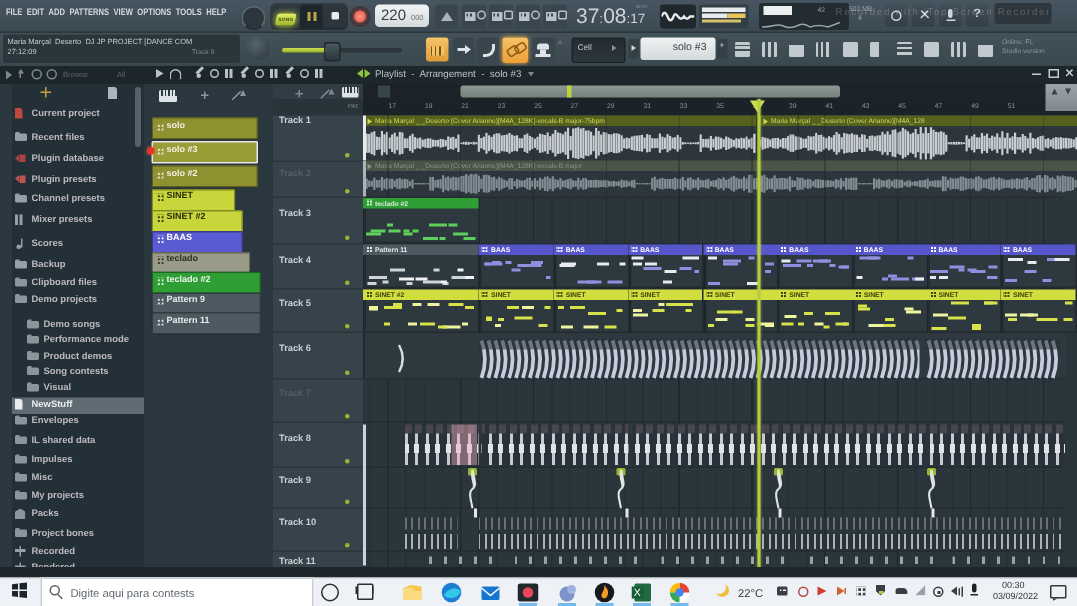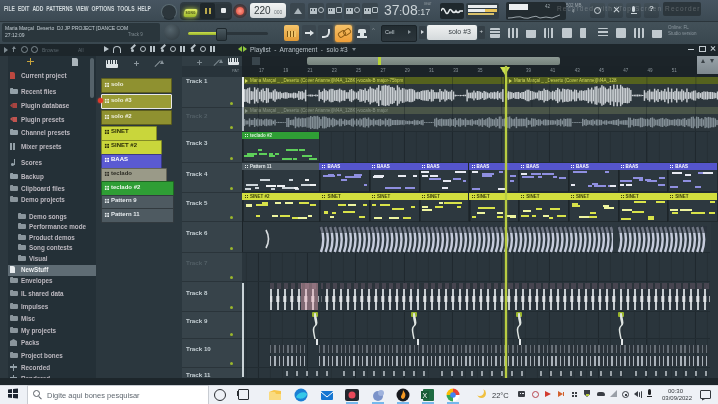--- a/index.html
+++ b/index.html
@@ -1340,21 +1340,21 @@
       <g fill="#1c2430">
         <polygon points="0,1.5 4,1 4,5 0,5"></polygon>
         <polygon points="5,0.9 10,0.4 10,5 5,5"></polygon>
         <polygon points="0,6 4,6 4,10 0,9.5"></polygon>
         <polygon points="5,6 10,6 10,10.6 5,10.1"></polygon>
       </g>
     </svg>
 <div style="left:27px;top:385px;width:180px;height:18px;background:#ffffff;border:1px solid #c8ccd2;"></div>
 <div style="left:33px;top:390px;width:5px;height:5px;border:1.2px solid #5a5f66;border-radius:50%;"></div>
 <div style="left:38.5px;top:395.5px;width:3.5px;height:1.3px;background:#5a5f66;transform:rotate(45deg);transform-origin:0 0;"></div>
-<div style="left:47px;top:391px;font-size:7.5px;color:#606870;white-space:nowrap;">Digite aqui bones pesquisar</div>
+<div style="left:47px;top:391px;font-size:7.5px;color:#606870;white-space:nowrap;">Digite aqui para contests</div>
 <div style="left:214px;top:389px;width:10px;height:10px;border:1.5px solid #2a2e33;border-radius:50%;"></div>
 <div style="left:238px;top:389px;width:9px;height:9px;border:1.4px solid #2a2e33;border-radius:1px;"></div>
 <div style="left:236.5px;top:391px;width:1.4px;height:5px;background:#2a2e33;"></div>
 <div style="left:248px;top:391px;width:1.4px;height:5px;background:#2a2e33;"></div>
 <svg width="14" height="14" style="position:absolute;left:268px;top:388px">
       <path d="M1,4 L6,2 L13,3 L13,12 L1,12 Z" fill="#f7c64a"></path>
       <path d="M1,4 L7,4 L8,6 L13,6 L13,12 L1,12 Z" fill="#fadb7f"></path>
     </svg>
 <svg width="14" height="14" style="position:absolute;left:294px;top:388px">
       <circle cx="7" cy="7" r="6.5" fill="#1b7fd4"></circle>

